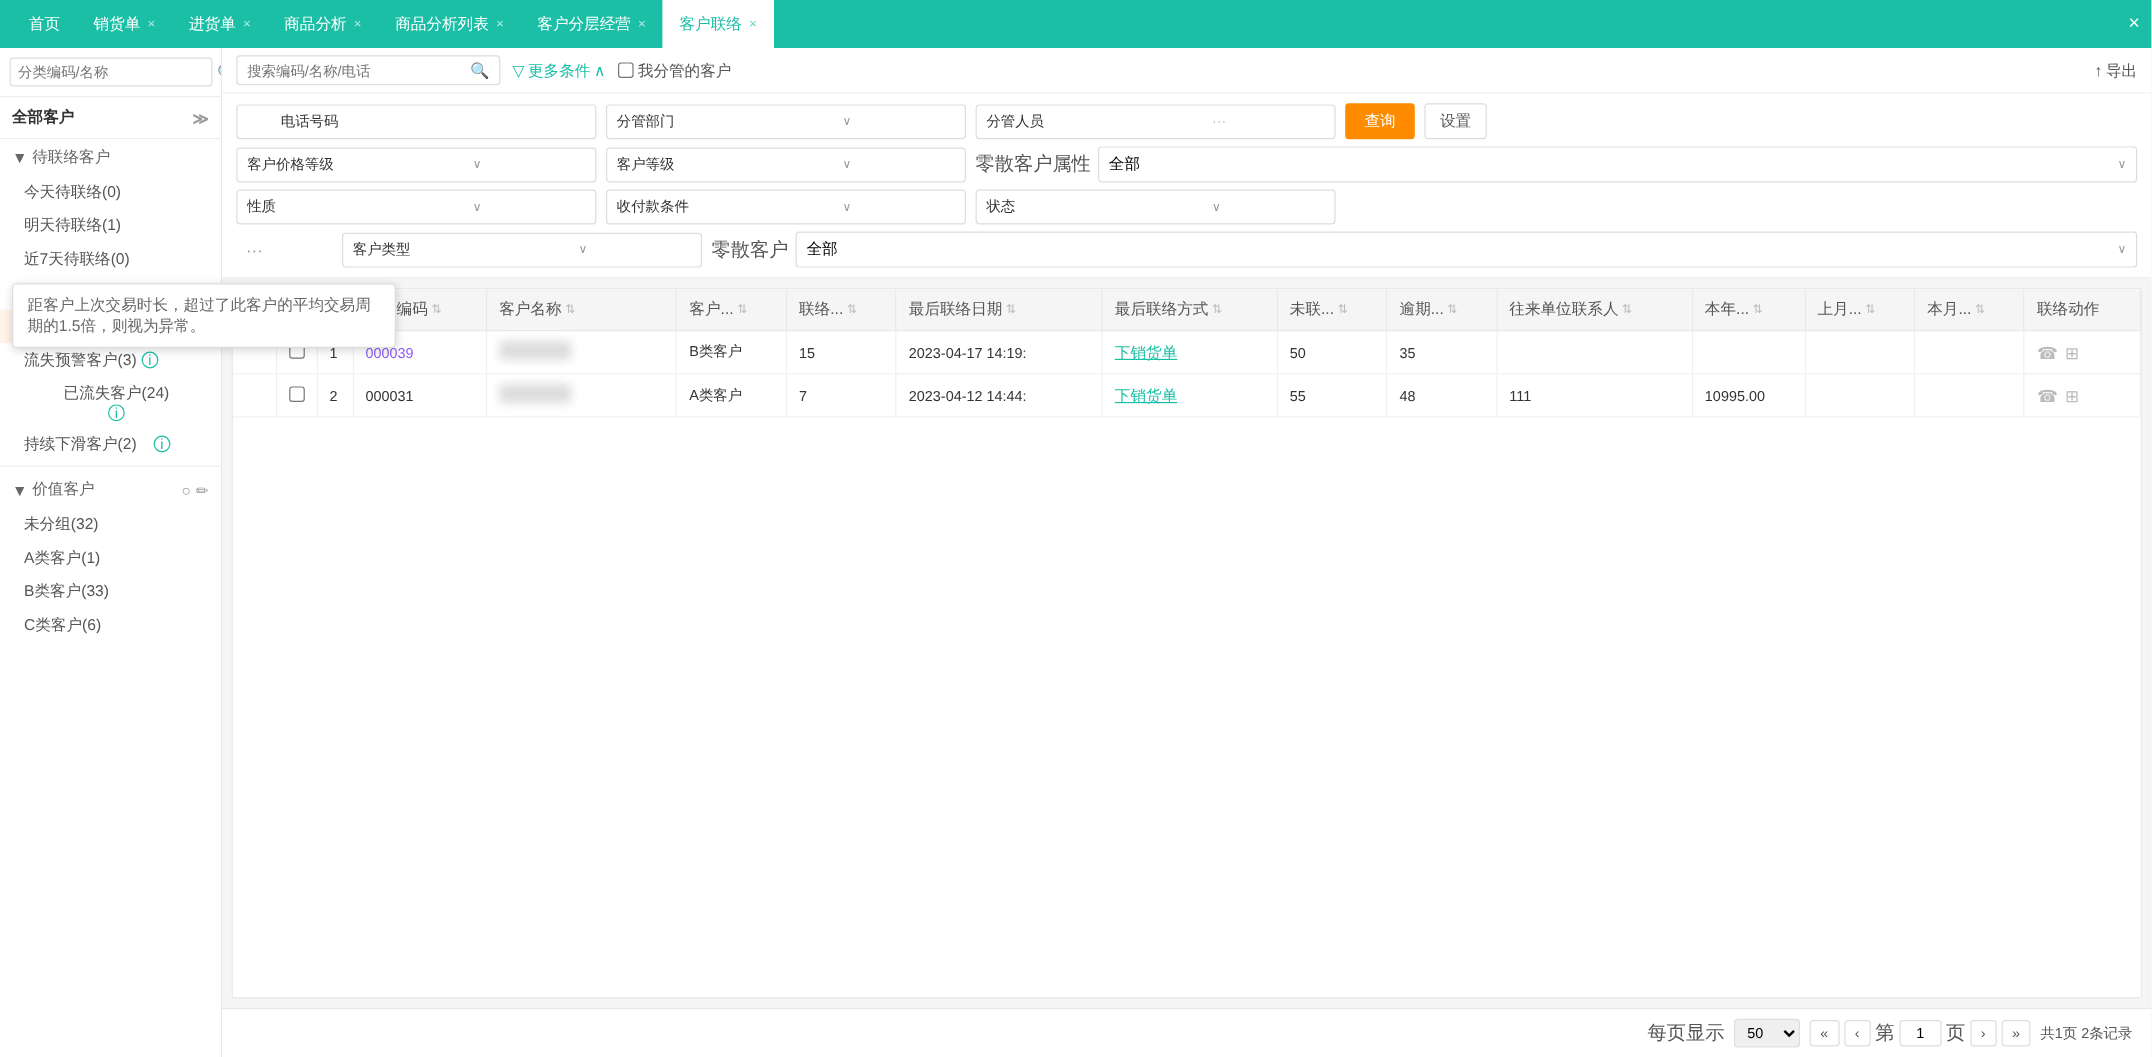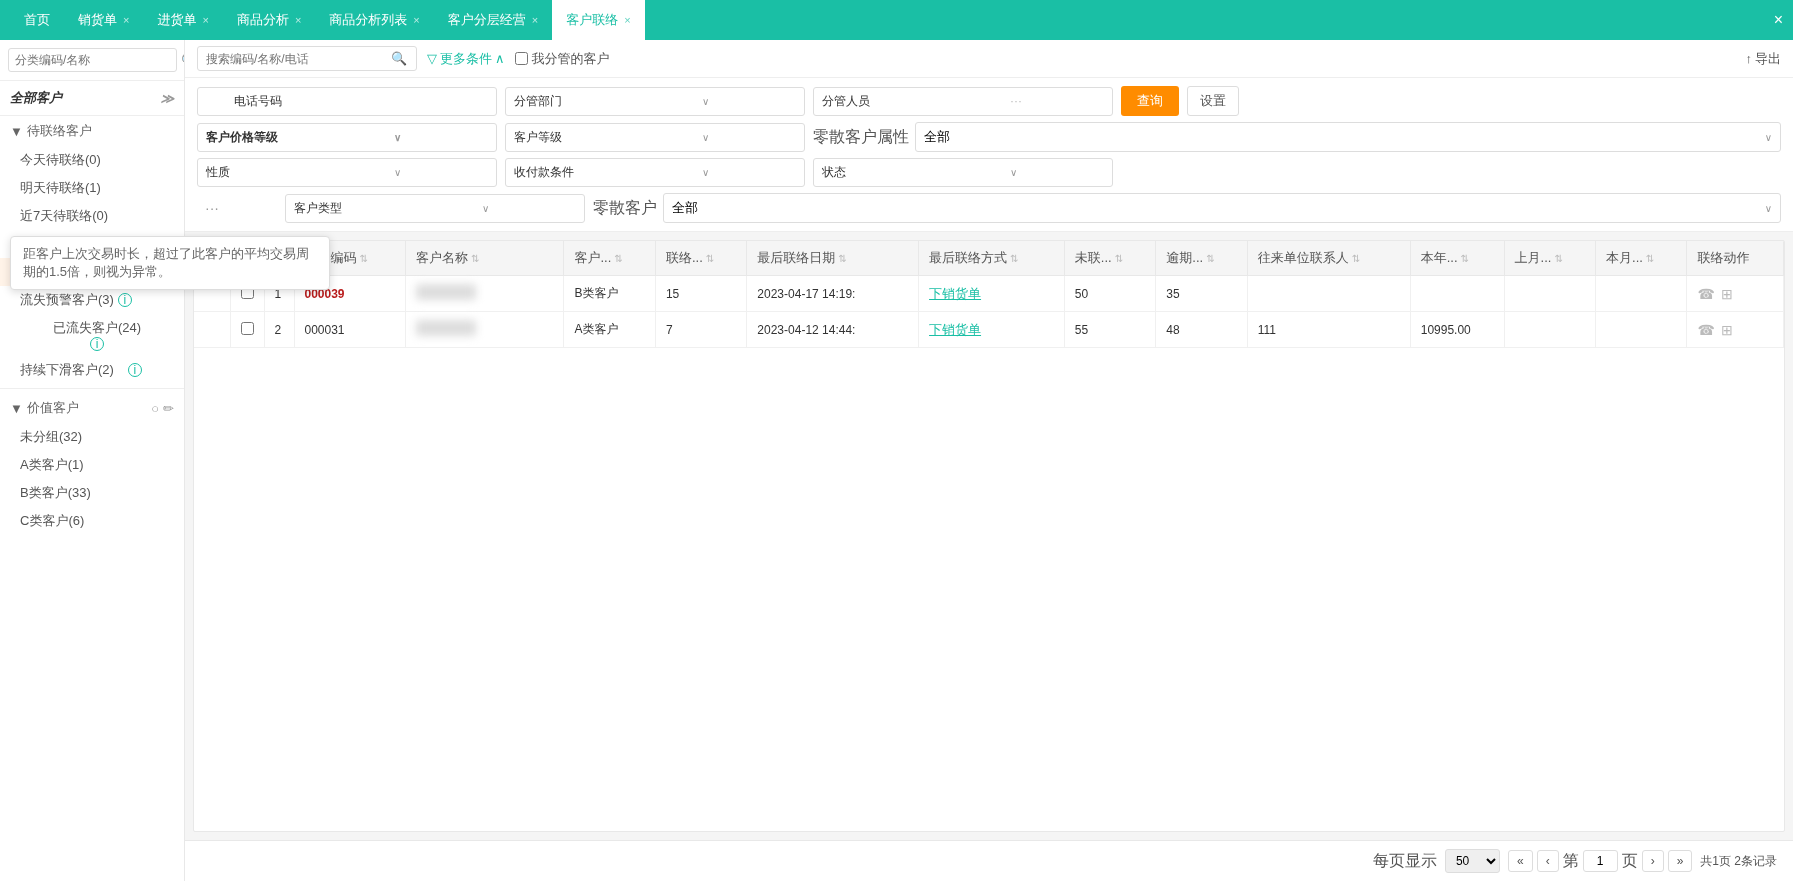--- a/index.html
+++ b/index.html
@@ -66,21 +66,20 @@
     .sidebar-search .search-icon { color: #999; cursor: pointer; }
 
     .sidebar-header {
       display: flex;
       align-items: center;
       padding: 8px 10px;
       font-size: 13px;
       font-weight: bold;
       color: #333;
       border-bottom: 1px solid #eee;
-      font-style: italic;
     }
     .sidebar-header .collapse-icon { margin-left: auto; color: #999; cursor: pointer; }
 
     .sidebar-section-title {
       padding: 6px 10px;
       color: #666;
       font-size: 12px;
       display: flex;
       align-items: center;
       gap: 4px;
@@ -481,21 +480,21 @@
         <div class="filter-field" style="max-width:300px;">
           <span class="field-label">分管人员</span>
           <span style="flex:1"></span>
           <span class="filter-dots">···</span>
         </div>
         <button class="query-btn">查询</button>
         <button class="settings-btn">设置</button>
       </div>
 
       <div class="adv-filter-row">
-        <div class="filter-field" style="max-width:300px;font-weight:bold;">
+        <div class="filter-field" style="max-width:300px;">
           <span class="field-label">客户价格等级</span>
           <span style="flex:1"></span>
           <span class="arrow-down">∨</span>
         </div>
         <div class="filter-field" style="max-width:300px;">
           <span class="field-label">客户等级</span>
           <span style="flex:1"></span>
           <span class="arrow-down">∨</span>
         </div>
         <div style="display:flex; align-items:center; gap:6px; flex:1;">
@@ -638,21 +637,21 @@
                   <span>联络动作</span>
                 </div>
             </th>
           </tr>
         </thead>
         <tbody id="table-body">
         <tr>
     <td></td>
     <td><input type="checkbox" style=""></td>
     <td>1</td>
-    <td style="color:#b91c1c;font-weight:bold;">000039</td>
+    <td style="color:#8b5cf6;">000039</td>
     <td><span class="blurred"></span></td>
     <td>B类客户</td>
     <td>15</td>
     <td>2023-04-17 14:19:</td>
     <td><span class="td-link">下销货单</span></td>
     <td>50</td>
     <td>35</td>
     <td></td>
     <td></td>
     <td></td>

